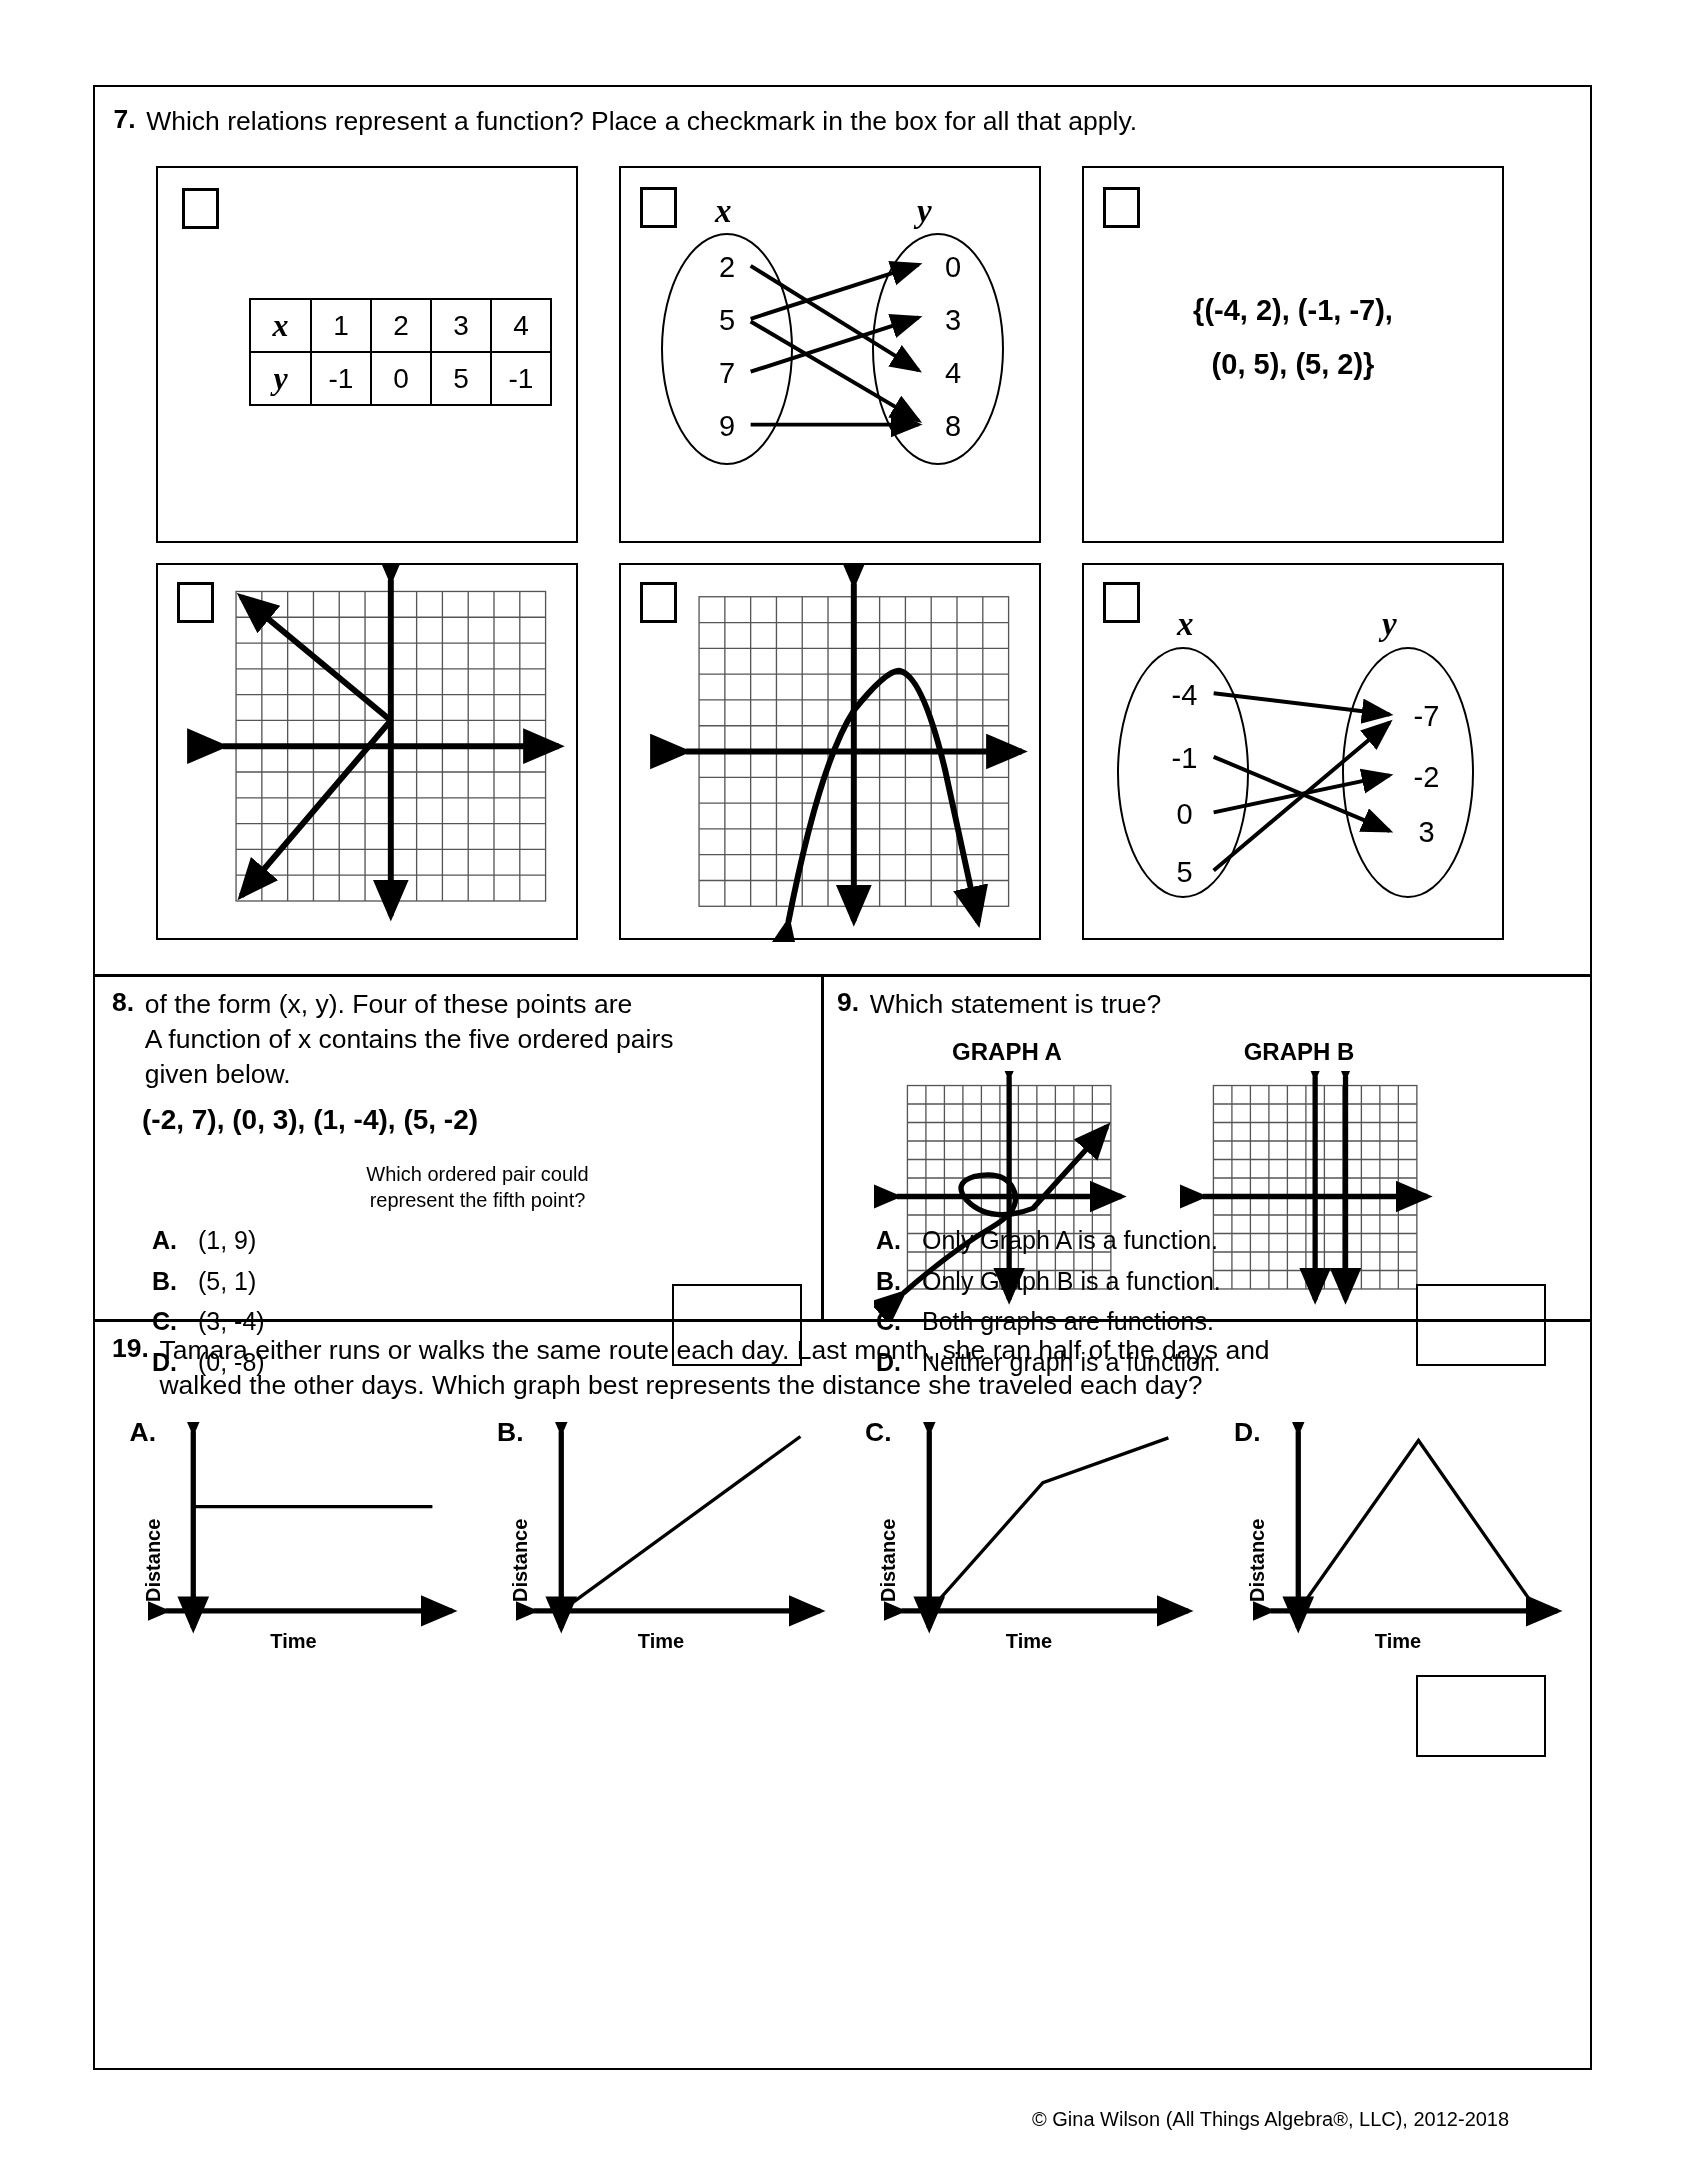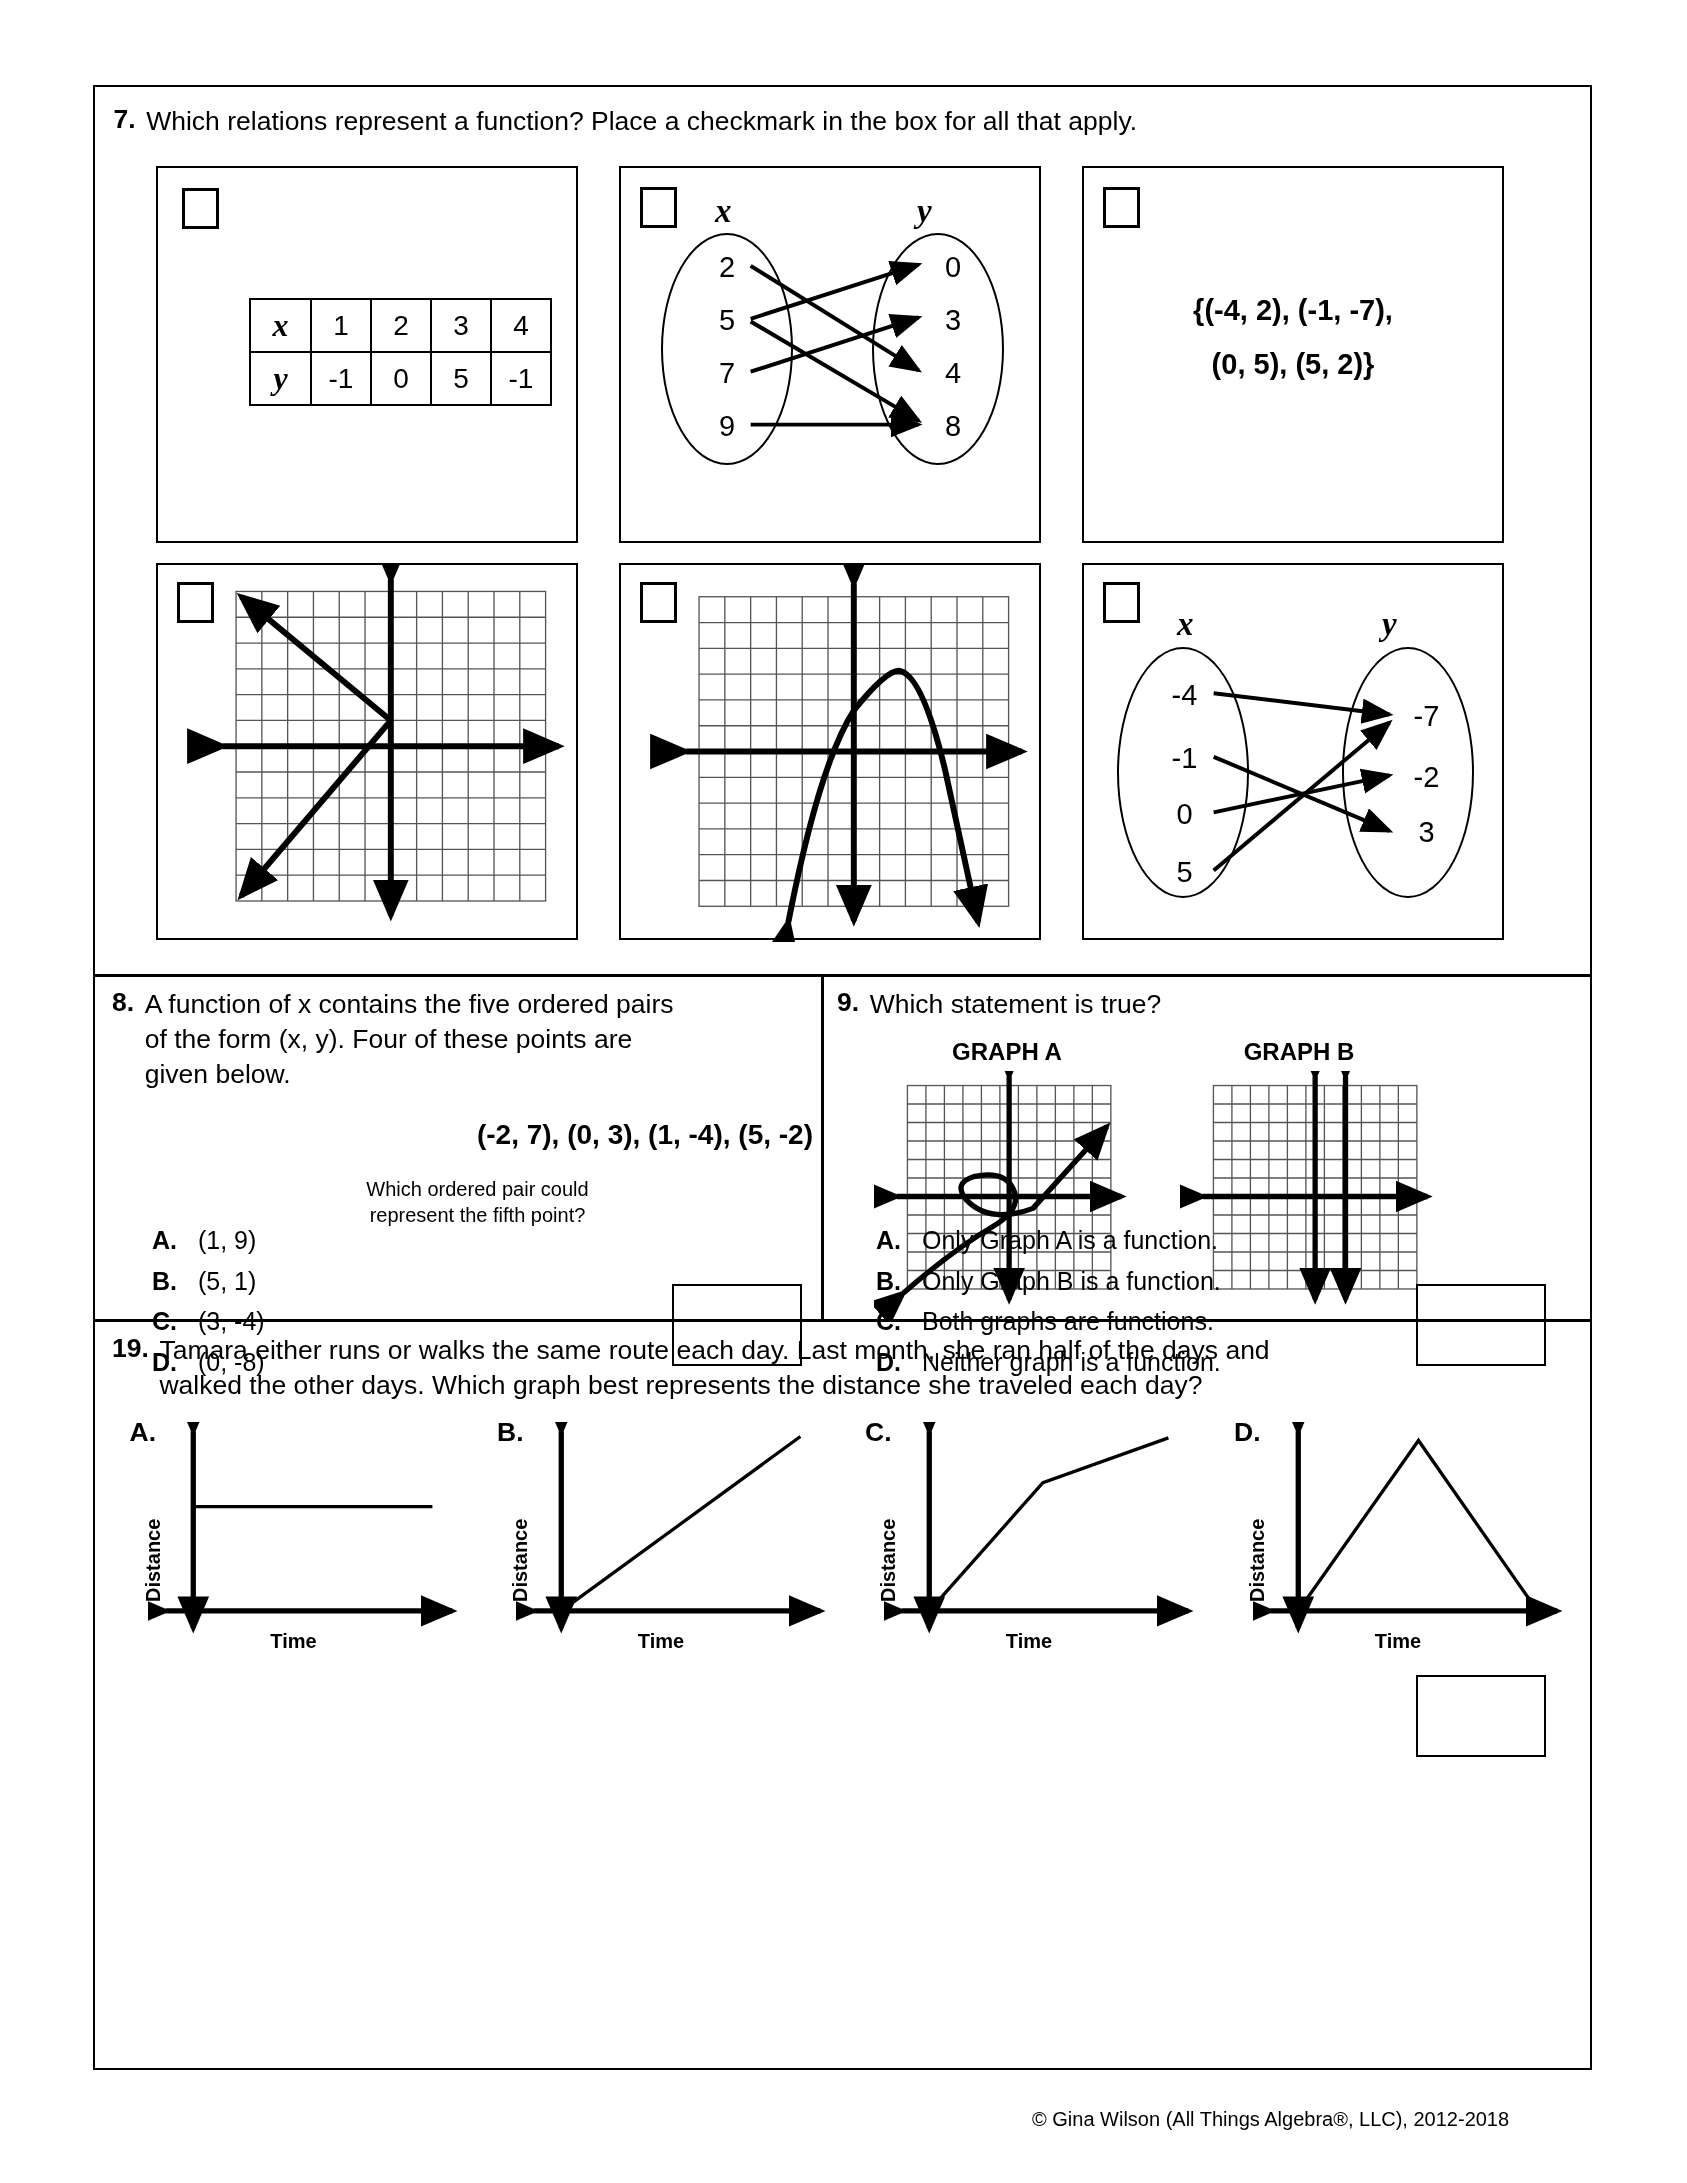--- a/index.html
+++ b/index.html
@@ -237,26 +237,26 @@
       </svg>
     </div>
 
     <div class="divider" style="top:887px;"></div>
     <div class="vline" style="left:726px;top:887px;height:345px;"></div>
 
     <div style="position:absolute;left:17px;top:900px;width:701px;">
       <div class="qhead">
         <span class="qnum">8.</span>
         <div>
+          <div class="qtext">of the form (x, y).  Four of these points are</div>
           <div class="qtext">A function of x contains the five ordered pairs</div>
-          <div class="qtext">of the form (x, y).  Four of these points are</div>
           <div class="qtext">given below.</div>
         </div>
       </div>
-      <div style="font-size:28px;font-weight:bold;text-align:right;margin-top:27px;padding-left:30px;">(-2, 7), (0, 3), (1, -4), (5, -2)</div>
+      <div style="font-size:28px;font-weight:bold;text-align:left;margin-top:12px;padding-left:30px;">(-2, 7), (0, 3), (1, -4), (5, -2)</div>
       <div style="font-size:20px;text-align:center;margin-top:25px;padding-left:30px;line-height:1.32;">
         <div>Which ordered pair could</div>
         <div>represent the fifth point?</div>
       </div>
     </div>
 
     <div class="choices" style="left:57px;top:1133px;">
       <div class="row">
         <span class="let">A.</span>
         <span>(1, 9)</span>

